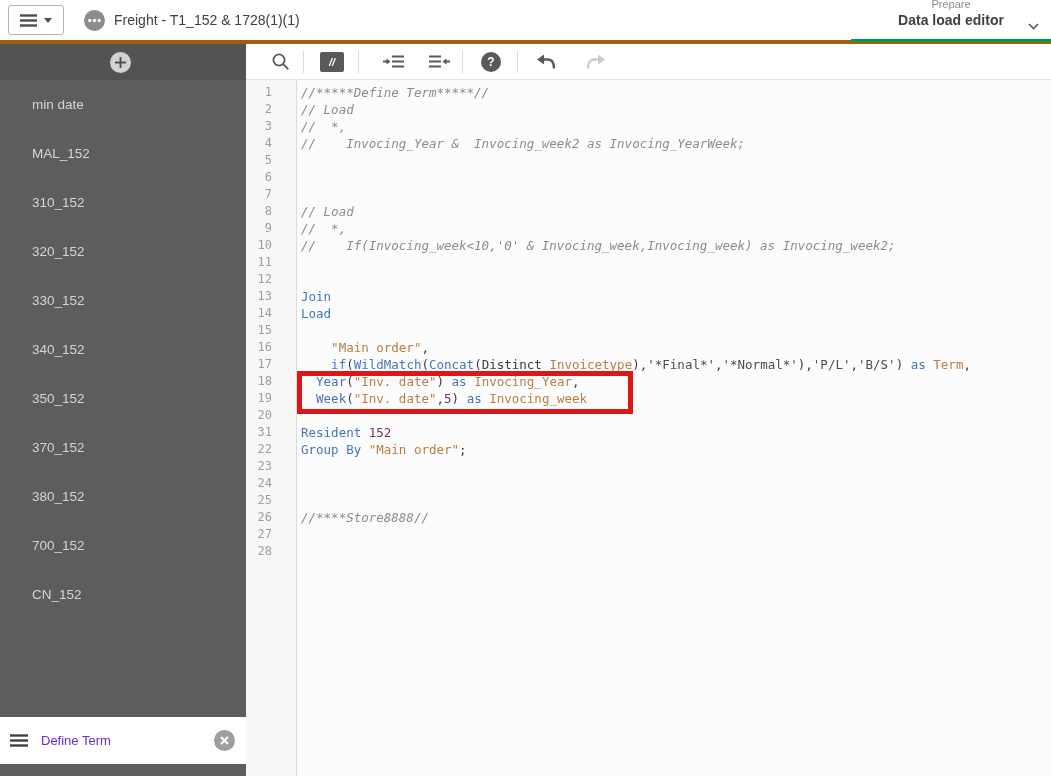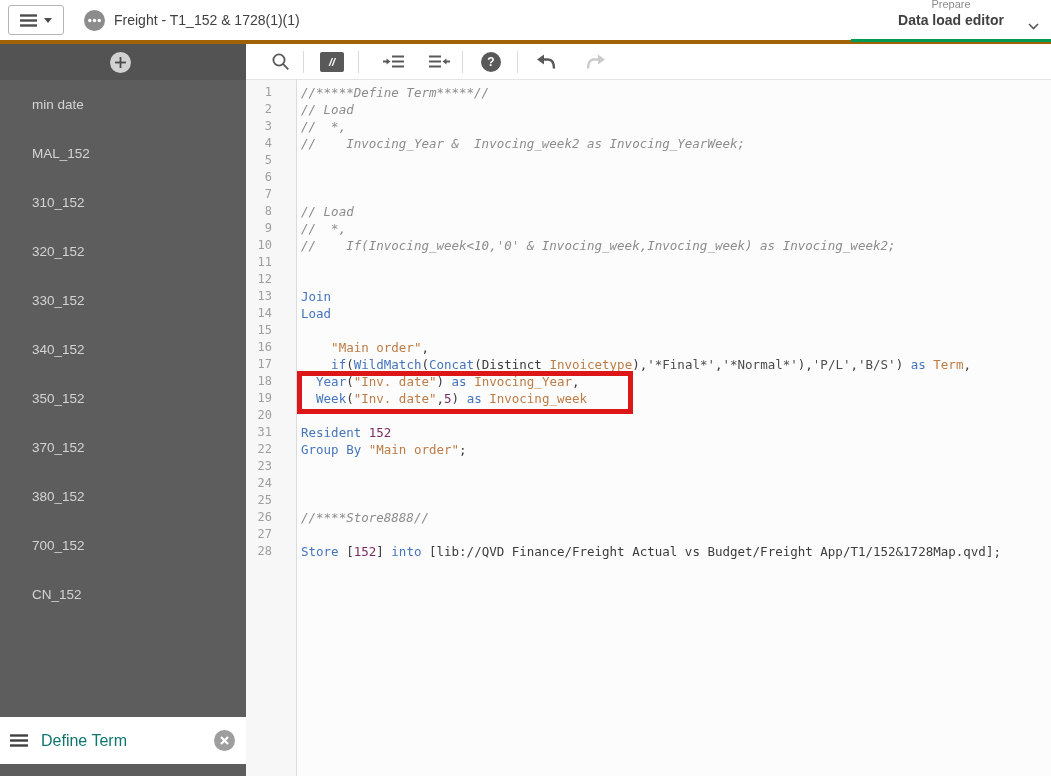--- a/index.html
+++ b/index.html
@@ -28,21 +28,21 @@
   .main { display:flex; height:732px; }
 
   
   .sidebar { width:246px; background:#5d5d5d; display:flex; flex-direction:column; flex-shrink:0; }
   .sb-header { height:36px; background:#535353; position:relative; flex-shrink:0; }
   .add-btn { position:absolute; left:110px; top:8px; width:21px; height:21px; border-radius:50%; background:#d2d2d2; display:flex; align-items:center; justify-content:center; cursor:pointer; }
   .sb-list { flex:1 1 auto; overflow:hidden; }
   .sb-item { height:49px; display:flex; align-items:center; padding-left:32px; color:#d4d4d4; font-size:13.5px; cursor:pointer; }
   .sb-active { height:47px; background:#fff; display:flex; align-items:center; flex-shrink:0; }
   .sb-active .handle { margin-left:10px; display:flex; align-items:center; cursor:grab; }
-  .sb-active .label { margin-left:13px; font-size:16px; color:#0f766e; }
+  .sb-active .label { margin-left:13px; font-size:13px; color:#6d28d9; }
   .sb-active .close { margin-left:auto; margin-right:11px; display:flex; align-items:center; cursor:pointer; }
   .sb-footer { height:12px; background:#5d5d5d; flex-shrink:0; }
 
   
   .editor { flex:1 1 auto; display:flex; flex-direction:column; position:relative; min-width:0; }
   .ed-toolbar { height:36px; display:flex; align-items:center; border-bottom:1px solid #e4e4e4; background:#fff; flex-shrink:0; }
   .tb-btn { width:24px; height:24px; display:flex; align-items:center; justify-content:center; cursor:pointer; flex-shrink:0; }
   .tb-sep { width:1px; height:22px; background:#d9d9d9; flex-shrink:0; }
   .glyph-box { width:25px; height:20px; background:#595959; border-radius:2px; color:#fff; font-size:11px; font-weight:700; font-style:italic; display:flex; align-items:center; justify-content:center; }
   .help-circle { width:20px; height:20px; background:#595959; border-radius:50%; color:#fff; font-size:12px; font-weight:700; display:flex; align-items:center; justify-content:center; }
@@ -273,20 +273,19 @@
             <div class="code-line"><span class="tk-pl">  </span><span class="tk-kw">Year</span><span class="tk-pl">(</span><span class="tk-str">"Inv. date"</span><span class="tk-pl">) </span><span class="tk-kw">as</span><span class="tk-pl"> </span><span class="tk-str">Invocing_Year</span><span class="tk-pl">,</span></div>
             <div class="code-line"><span class="tk-pl">  </span><span class="tk-kw">Week</span><span class="tk-pl">(</span><span class="tk-str">"Inv. date"</span><span class="tk-pl">,</span><span class="tk-num">5</span><span class="tk-pl">) </span><span class="tk-kw">as</span><span class="tk-pl"> </span><span class="tk-str">Invocing_week</span></div>
             <div class="code-line"></div>
             <div class="code-line"><span class="tk-kw">Resident</span><span class="tk-pl"> </span><span class="tk-num">152</span></div>
             <div class="code-line"><span class="tk-kw">Group By</span><span class="tk-pl"> </span><span class="tk-str">"Main order"</span><span class="tk-pl">;</span></div>
             <div class="code-line"></div>
             <div class="code-line"></div>
             <div class="code-line"></div>
             <div class="code-line"><span class="tk-cmt">//****Store8888//</span></div>
             <div class="code-line"></div>
-            <div class="code-line"><span class="tk-kw">Store</span><span class="tk-pl"> [</span><span class="tk-num">152</span><span class="tk-pl">] </span><span class="tk-kw">into</span><span class="tk-pl"> [lib://QVD Finance/Freight Actual vs Budget/Freight App/T1/152&amp;1728Map.qvd];</span></div>
           </div>
         <div class="red-box"></div>
       </div>
     </div>
 
   </div>
 </div>
 
 </body></html>

